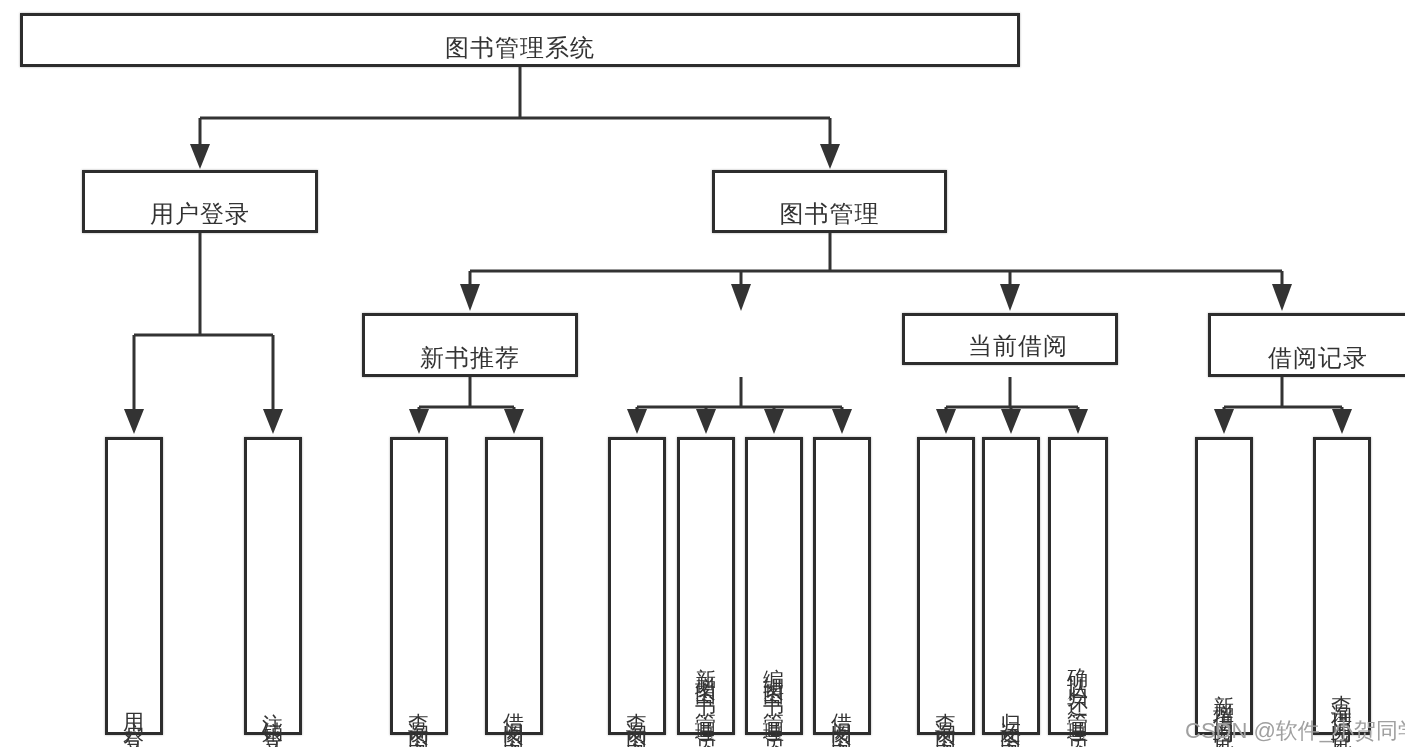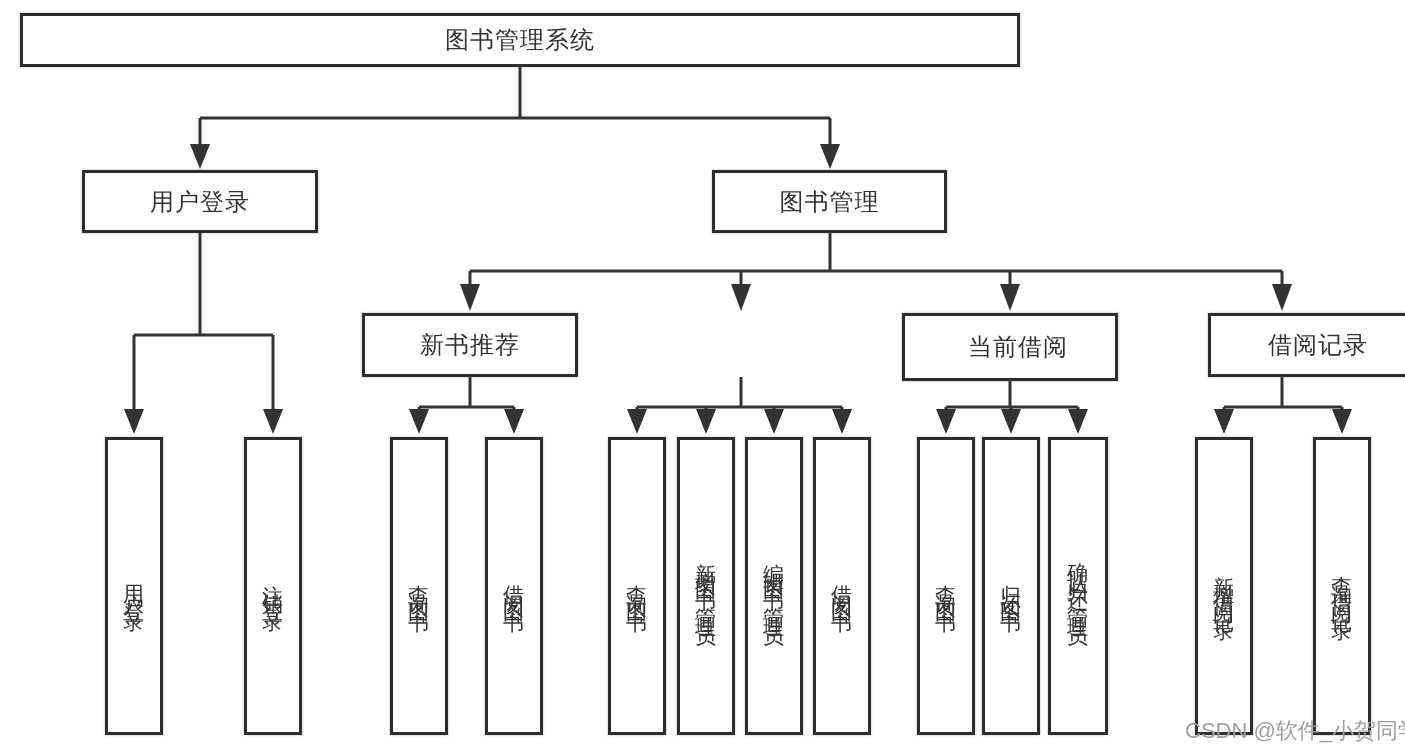--- a/index.html
+++ b/index.html
@@ -21,21 +21,21 @@
     position: absolute;
     left: 0; top: 0;
     width: 1405px; height: 747px;
   }
   .box {
     position: absolute;
     box-sizing: border-box;
     border: 3px solid #2d2d2d;
     background: #ffffff;
     display: flex;
-    align-items: center;
+    align-items: flex-end;
     justify-content: center;
     color: #333333;
     font-size: 24px;
     letter-spacing: 1px;
     box-shadow: 0 0 2px rgba(80,80,80,0.45);
     z-index: 2;
   }
   .leaf {
     top: 437px;
     width: 58px;
@@ -46,21 +46,21 @@
     writing-mode: vertical-rl;
     text-orientation: mixed;
     letter-spacing: 9px;
     line-height: 1;
   }
   #n-root      { left: 20px;   top: 13px;  width: 1000px; height: 54px; }
   #n-login     { left: 82px;   top: 170px; width: 236px;  height: 63px; }
   #n-mgmt      { left: 712px;  top: 170px; width: 235px;  height: 63px; }
   #n-recommend { left: 362px;  top: 313px; width: 216px;  height: 64px; }
   #n-borrow    { left: 633px;  top: 313px; width: 217px;  height: 64px; }
-  #n-current   { left: 902px;  top: 313px; width: 216px;  height: 68px; padding-left: 16px; }
+  #n-current   { left: 902px;  top: 313px; width: 216px;  height: 52px; padding-left: 16px; }
   #n-records   { left: 1172px; top: 313px; width: 220px;  height: 64px; margin-left: 36px; }
   #leaf-1  { left: 105px; }
   #leaf-2  { left: 244px; }
   #leaf-3  { left: 390px; }
   #leaf-4  { left: 485px; }
   #leaf-5  { left: 608px; }
   #leaf-6  { left: 677px; }
   #leaf-7  { left: 745px; }
   #leaf-8  { left: 813px; }
   #leaf-9  { left: 917px; }

